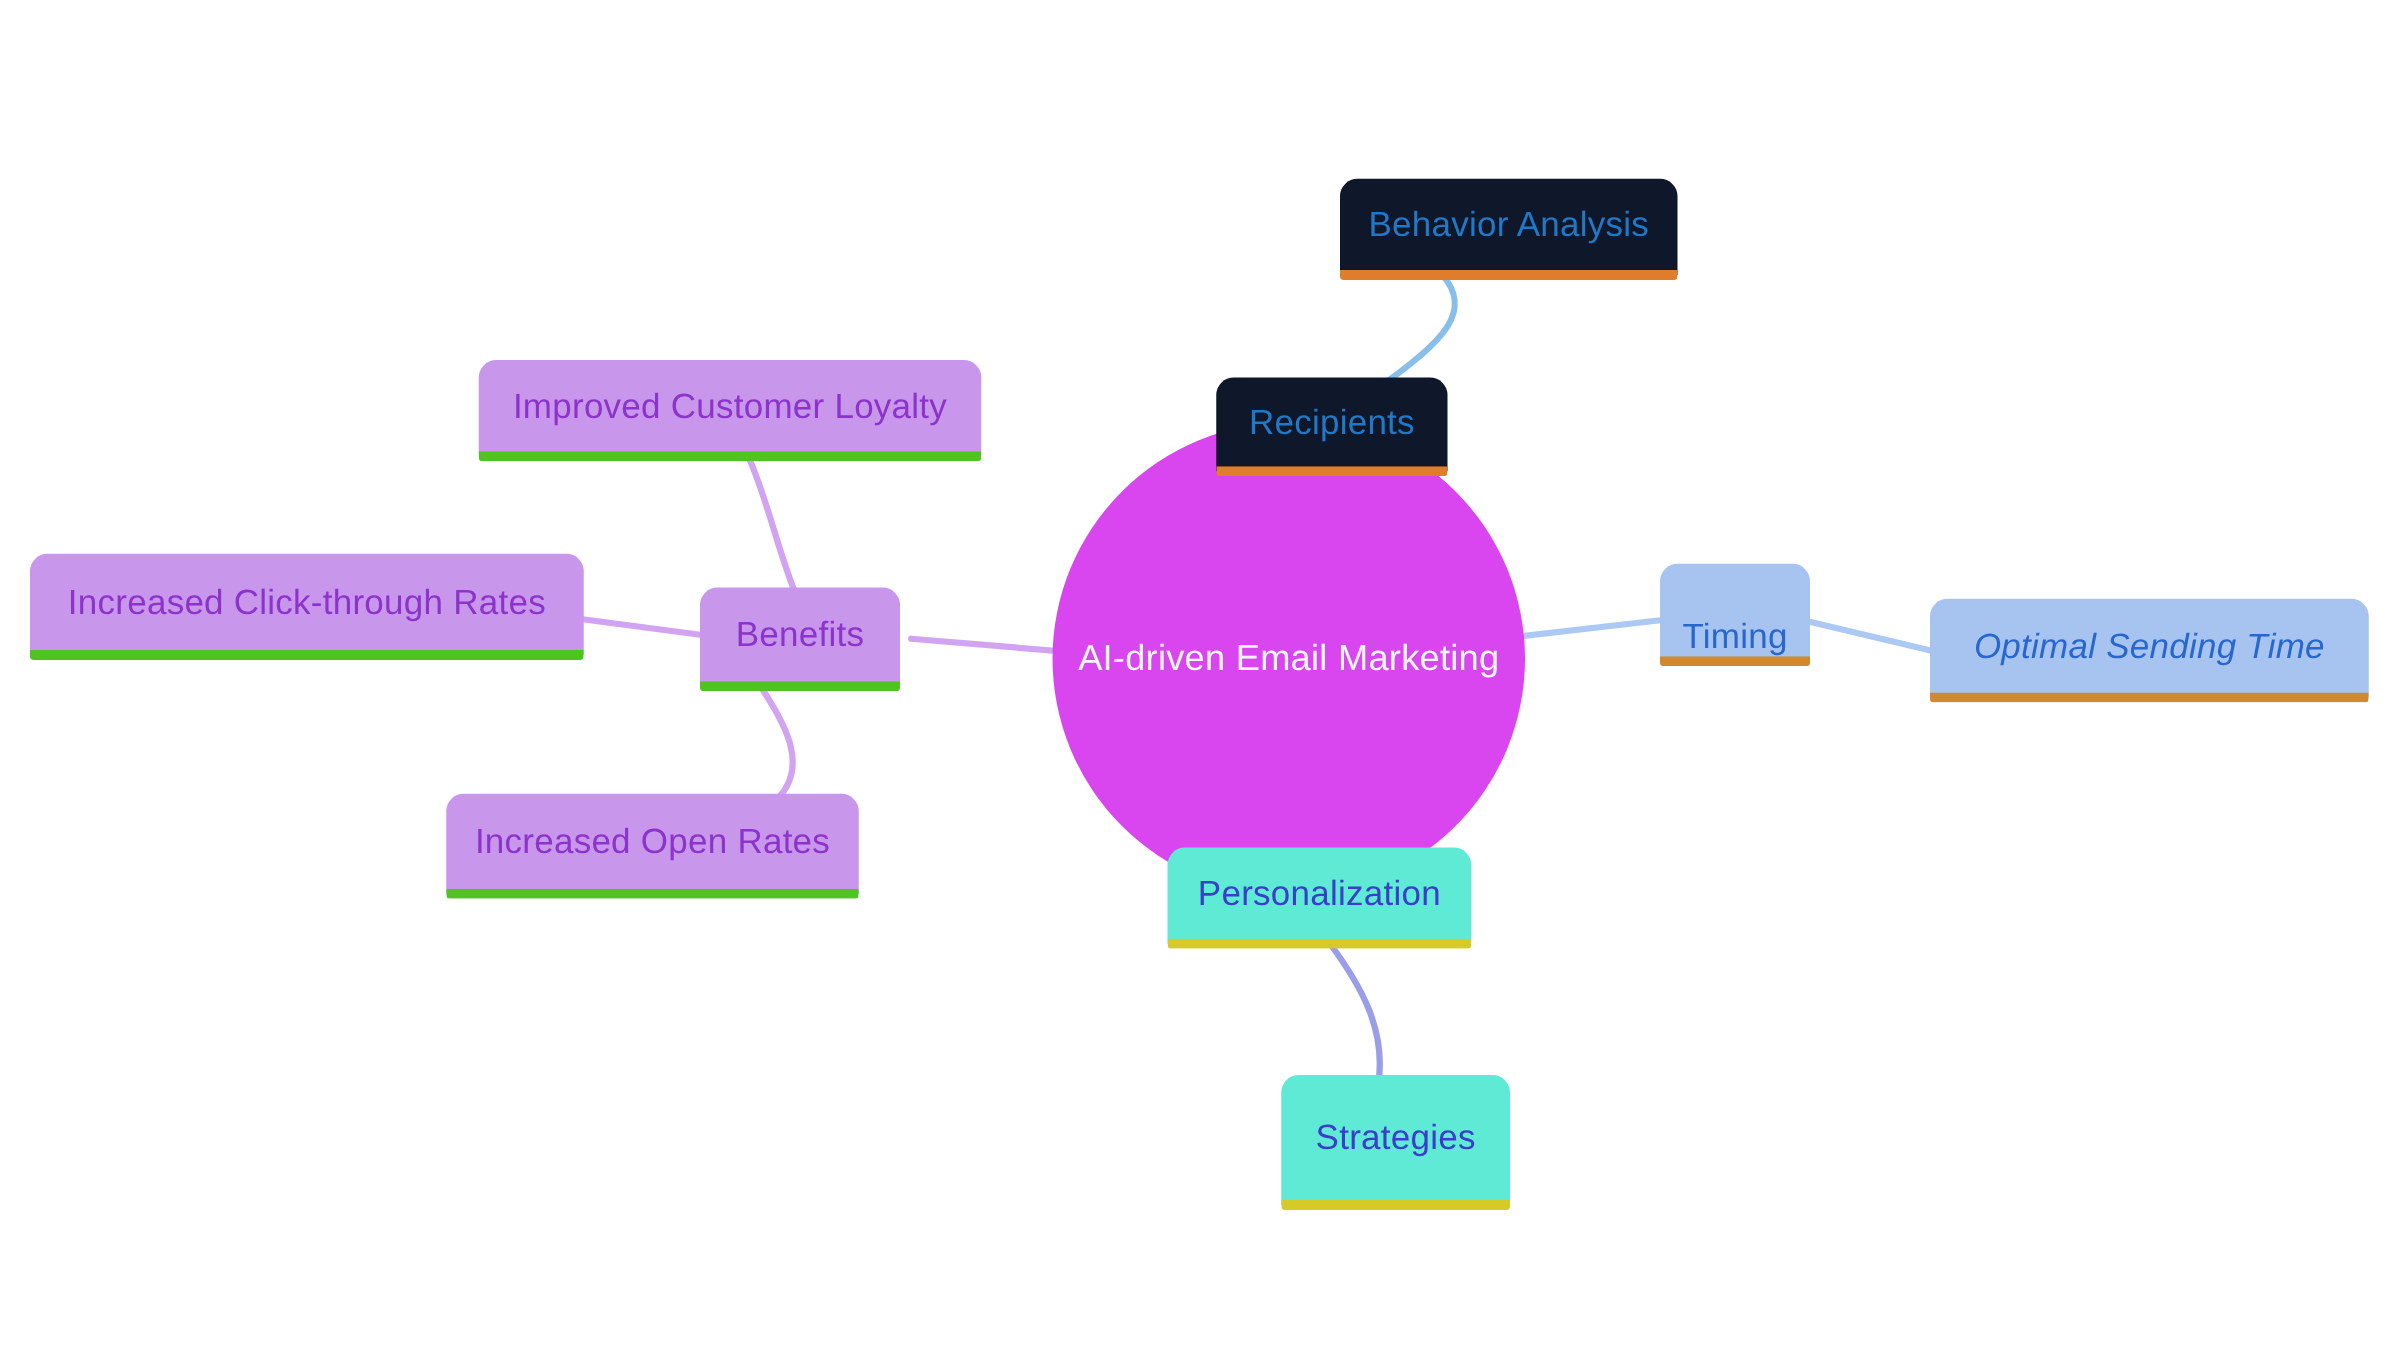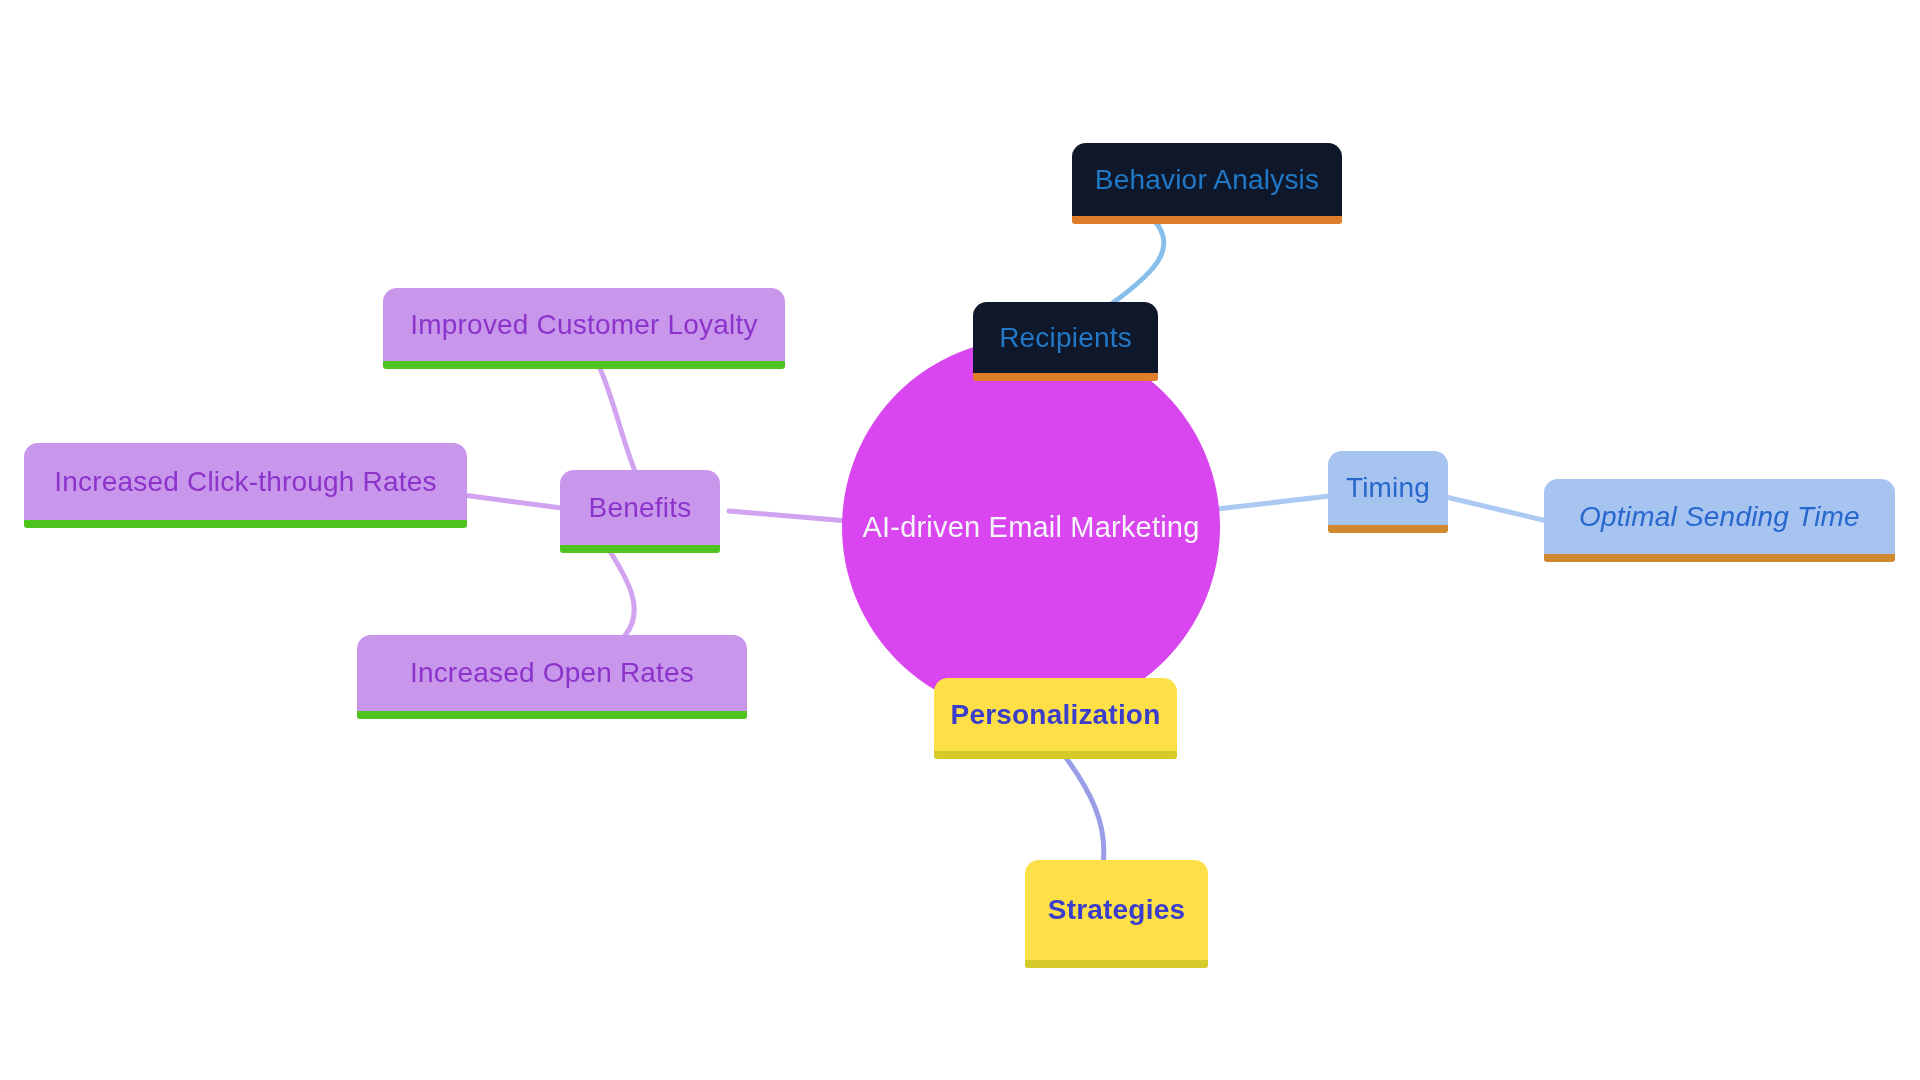--- a/index.html
+++ b/index.html
@@ -56,36 +56,36 @@
   }
   .node .node-label {
     font-size: 28px;
     white-space: nowrap;
     letter-spacing: 0.2px;
   }
   .b-sky        { background: #0f172a; border-bottom: 8px solid #e07d2b; }
   .b-sky .node-label        { color: #2078c6; }
   .b-lightblue  { background: #a7c4f0; border-bottom: 8px solid #d0892f; }
   .b-lightblue .node-label  { color: #2767ce; }
-  .b-periwinkle { background: #fde047; border-bottom: 8px solid #d5ca28; font-weight: bold; }
+  .b-periwinkle { background: #5eead4; border-bottom: 8px solid #d5ca28; }
   .b-periwinkle .node-label { color: #3a3ecb; }
   .b-purple     { background: #c897eb; border-bottom: 8px solid #50c41e; }
   .b-purple .node-label     { color: #8c33cb; }
 
   
   #n-behavior       { left: 1072px; top: 143px; width: 270px; height: 81px; }
   #n-recipients     { left:  973px; top: 302px; width: 185px; height: 79px; }
-  #n-timing         { left: 1328px; top: 451px; width: 120px; height: 82px; }
+  #n-timing         { left: 1328px; top: 451px; width: 120px; height: 82px; align-items: flex-end; }
   #n-optimal        { left: 1544px; top: 479px; width: 351px; height: 83px; font-style: italic; }
   #n-personalization{ left:  934px; top: 678px; width: 243px; height: 81px; }
   #n-strategies     { left: 1025px; top: 860px; width: 183px; height: 108px; }
   #n-benefits       { left:  560px; top: 470px; width: 160px; height: 83px; }
   #n-loyalty        { left:  383px; top: 288px; width: 402px; height: 81px; }
   #n-clickthrough   { left:   24px; top: 443px; width: 443px; height: 85px; }
-  #n-openrates      { left:  357px; top: 635px; width: 390px; height: 84px; }
+  #n-openrates      { left:  357px; top: 635px; width: 330px; height: 84px; }
 </style>
 </head>
 <body>
 
 <div class="stage">
 
   <svg class="edge-layer" viewBox="0 0 1920 1080" xmlns="http://www.w3.org/2000/svg">
     <path class="edge-lightblue" d="M1208,510 L1330,496"></path>
     <path class="edge-lightblue" d="M1446,497 L1547,521"></path>
     <path class="edge-sky" d="M1100,312 C1158,272 1178,248 1154,220"></path>

